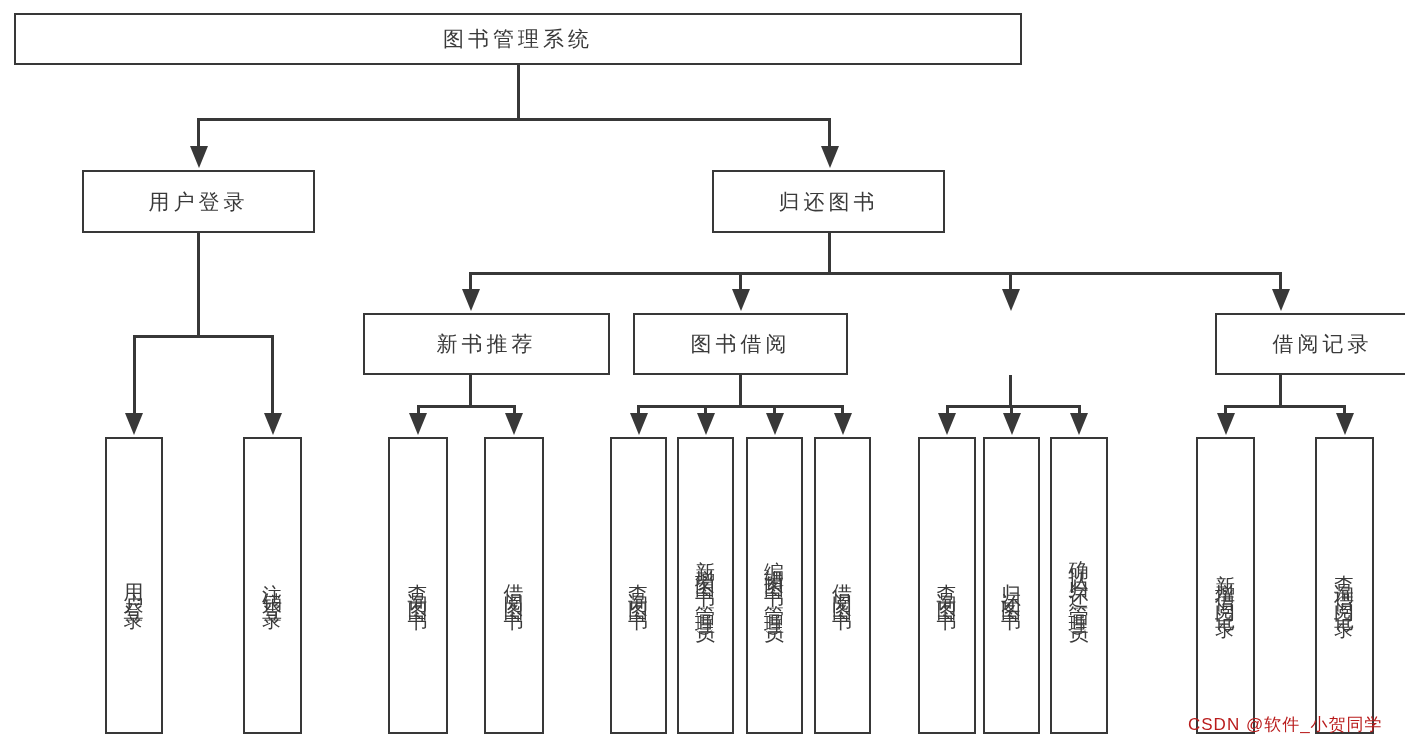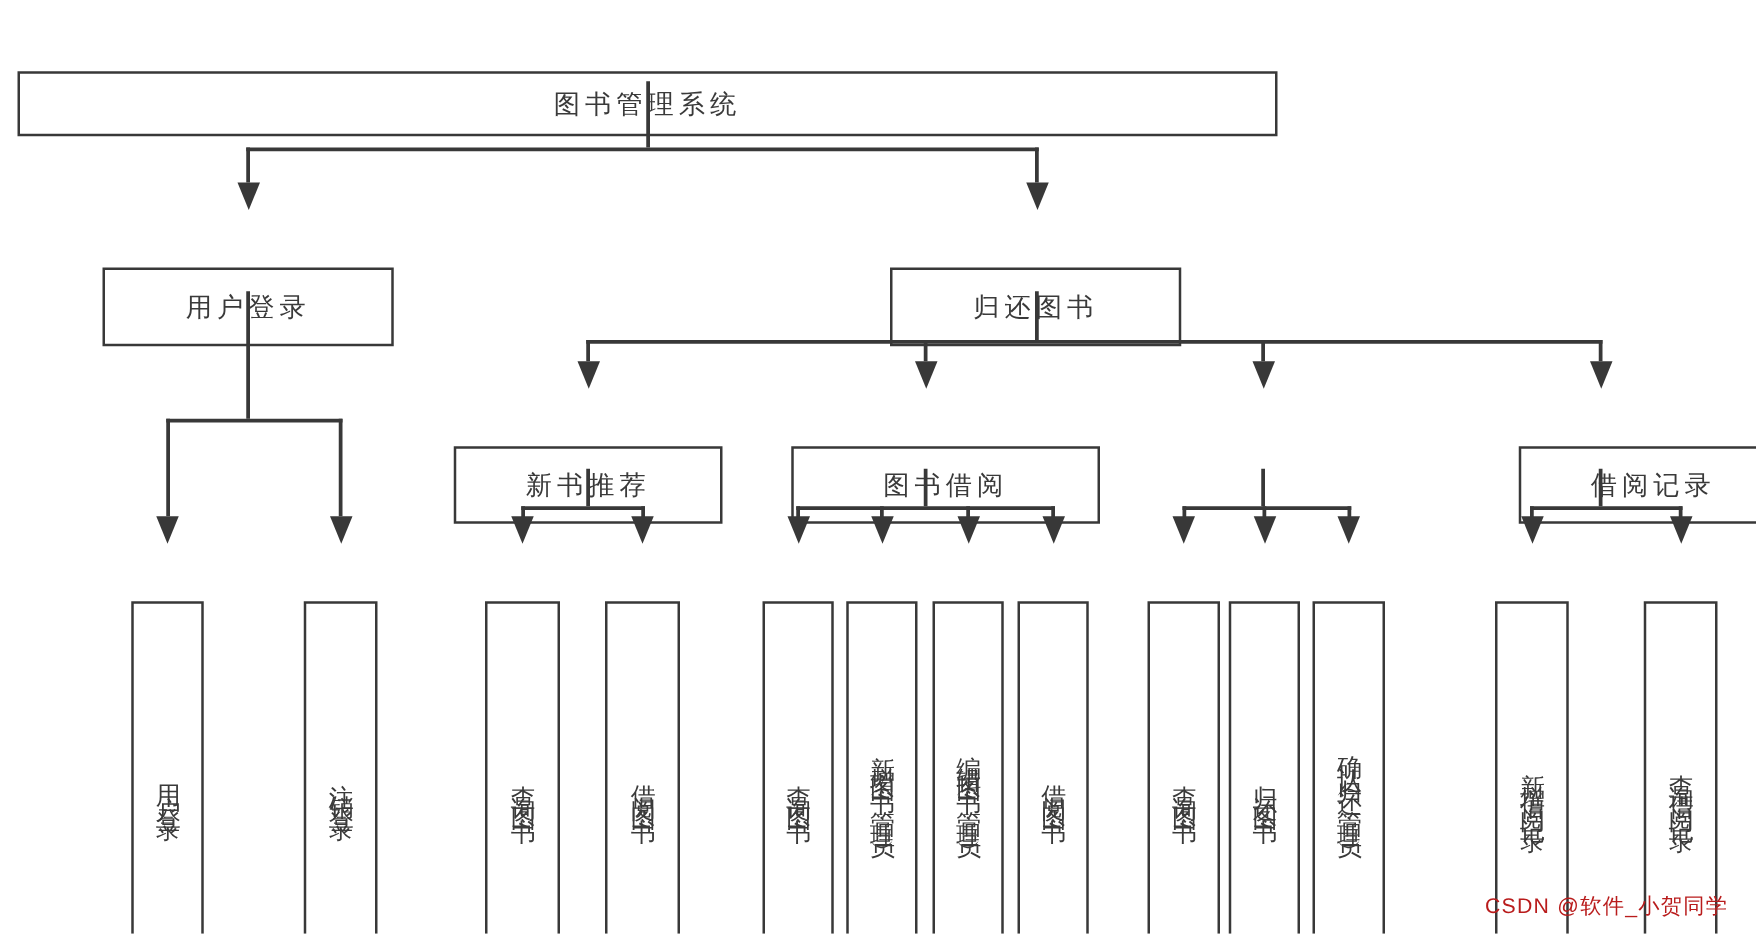--- a/index.html
+++ b/index.html
@@ -16,21 +16,20 @@
     overflow: hidden;
   }
   .box {
     position: absolute;
     background: #ffffff;
     border: 2.5px solid #383838;
     box-sizing: border-box;
     display: flex;
     align-items: center;
     justify-content: center;
-    margin-top: 44px;
   }
   .box .label {
     font-size: 21px;
     letter-spacing: 4px;
     color: #3a3a3a;
     white-space: nowrap;
   }
   .leaf .label {
     writing-mode: vertical-rl;
     text-orientation: mixed;
@@ -76,24 +75,24 @@
     <span class="label">图书管理系统</span>
   </div>
 
   <div class="box" style="left:82px; top:170px; width:233px; height:63px">
     <span class="label">用户登录</span>
   </div>
   <div class="box" style="left:712px; top:170px; width:233px; height:63px">
     <span class="label">归还图书</span>
   </div>
 
-  <div class="box" style="left:363px; top:313px; width:215px; height:62px">
+  <div class="box" style="left:363px; top:313px; width:247px; height:62px">
     <span class="label">新书推荐</span>
   </div>
-  <div class="box" style="left:633px; top:313px; width:247px; height:62px">
+  <div class="box" style="left:633px; top:313px; width:215px; height:62px">
     <span class="label">图书借阅</span>
   </div>
   <div class="box" style="left:1215px; top:313px; width:215px; height:62px">
     <span class="label">借阅记录</span>
   </div>
 
   <div class="box leaf" style="left:105px; top:437px; width:58px; height:297px">
     <span class="label">用户登录</span>
   </div>
   <div class="box leaf" style="left:243px; top:437px; width:59px; height:297px">

